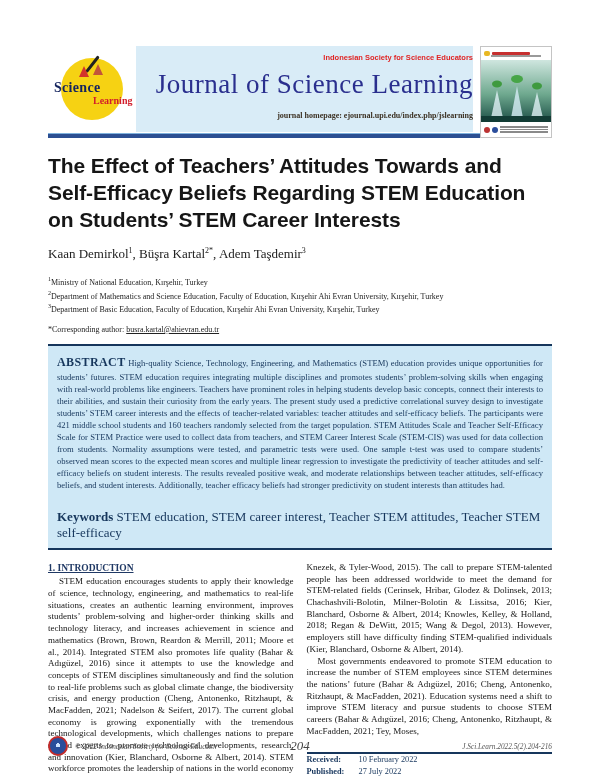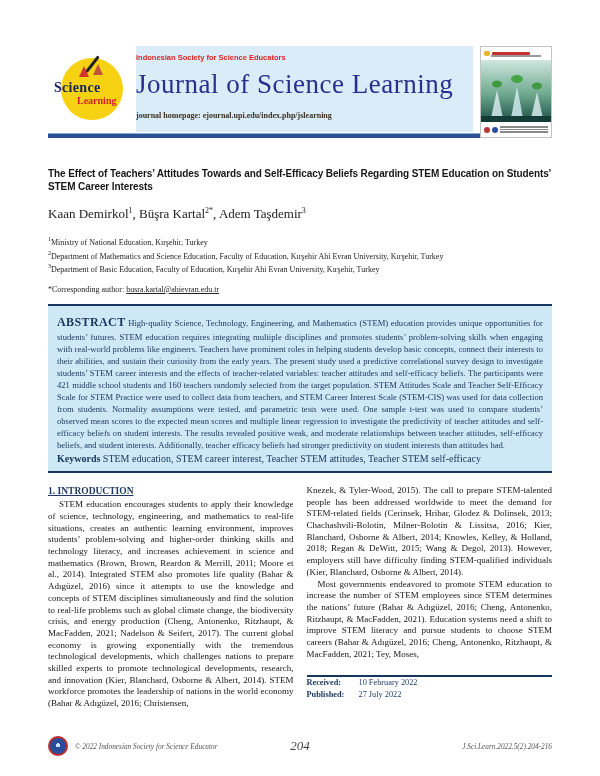--- a/index.html
+++ b/index.html
@@ -9,49 +9,49 @@
     padding:46px 48px 0 48px;overflow:hidden;
   }
   
   .header{display:flex;align-items:stretch;height:86px;}
   .logo-left{width:88px;display:flex;align-items:center;justify-content:center;background:#fff;}
   .logo-circle{position:relative;width:62px;height:62px;border-radius:50%;background:#f6d213;text-align:right;}
   .logo-pen{position:absolute;left:30px;top:-4px;width:2.5px;height:20px;background:#222;transform:rotate(38deg);border-radius:2px;}
   .logo-flask-r{position:absolute;left:18px;top:8px;width:0;height:0;border-left:5px solid transparent;border-right:5px solid transparent;border-bottom:11px solid #d4332b;}
   .logo-flask-b{position:absolute;left:32px;top:6px;width:0;height:0;border-left:5px solid transparent;border-right:5px solid transparent;border-bottom:11px solid #c2543a;}
   .logo-science{position:absolute;left:-7px;top:22px;font-size:14px;font-weight:600;color:#15245e;letter-spacing:0.3px;}
-  .logo-learning{position:absolute;left:16px;top:37px;font-size:10px;font-weight:700;color:#d21e2b;}
-  .header-mid{flex:1;background:#d9ecf7;text-align:left;padding-top:7px;margin-right:7px;}
+  .logo-learning{position:absolute;left:32px;top:37px;font-size:10px;font-weight:700;color:#d21e2b;}
+  .header-mid{flex:1;background:#d9ecf7;text-align:right;padding-top:7px;margin-right:7px;}
   .society{font-family:"Liberation Sans",sans-serif;font-weight:700;font-size:7.5px;color:#e02424;}
   .journal-title{font-size:27px;color:#2a2f8e;margin-top:7px;letter-spacing:0.5px;}
   .homepage{font-size:8px;font-weight:700;color:#3c3123;margin-top:11px;}
   .cover{position:relative;width:72px;height:92px;background:#fff;border:1px solid #c4c4c4;box-sizing:border-box;overflow:hidden;}
   .cover-top{height:13px;display:flex;align-items:center;padding:0 3px;gap:2px;}
   .cover-dot{width:6px;height:5px;background:#e8b722;border-radius:2px;flex:none;}
   .cover-red{height:2.5px;background:#c62f2f;border-radius:1px;width:38px;}
   .cover-sub{position:absolute;left:10px;top:8px;width:50px;height:1.5px;background:#9a9a9a;}
   .cover-img{display:block;width:100%;height:62px;}
   .cover-bot{height:15px;display:flex;align-items:center;padding:0 3px;gap:2px;}
   .seal-mini{width:6px;height:6px;border-radius:50%;flex:none;}
   .cover-lines{flex:1}
   .cover-lines div{height:1.3px;background:#8a8a8a;margin:1.3px 0;}
   .header-rule{height:4px;background:#2c4f92;border-top:1.5px solid #7fb2dd;margin-top:1px;}
   
-  .article-title{margin-top:30px;font-family:"Liberation Sans",sans-serif;font-weight:700;font-size:10px;line-height:1.28;color:#161616;letter-spacing:-0.1px;}
+  .article-title{margin-top:15px;font-family:"Liberation Sans",sans-serif;font-weight:700;font-size:21px;line-height:1.28;color:#161616;letter-spacing:-0.1px;}
   .authors{margin-top:12px;font-size:13px;color:#222;}
   .authors sup{font-size:8px;}
   .affiliations{margin-top:13px;font-size:8px;line-height:1.5;color:#222;}
   .affiliations sup{font-size:6px;}
   .corresponding{margin-top:9px;font-size:8px;color:#222;}
   .email-link{text-decoration:underline;color:#222;cursor:pointer;}
   
   .abstract-box{margin-top:10px;background:#cfe8f6;border-top:2.5px solid #16365c;border-bottom:2.5px solid #16365c;padding:8px 9px 7px 9px;color:#16365c;}
   .abstract-text{font-size:8.6px;line-height:1.4;text-align:justify;}
   .abstract-label{font-weight:700;font-size:12px;letter-spacing:0.4px;}
-  .keywords-row{margin-top:2px;font-size:10px;}
+  .keywords-row{margin-top:18px;font-size:13px;}
   .keywords-label{font-weight:700;}
   
   .columns{display:flex;gap:13px;margin-top:12px;}
   .col{flex:1;font-size:9px;line-height:1.3;text-align:justify;color:#161616;min-width:0;}
   .section-heading{font-weight:700;font-size:9.5px;color:#1f3864;margin-bottom:2px;text-decoration:underline;}
   .para-indent{text-indent:11px;}
   .para{margin:0;}
   .dates-box{margin-top:15px;border-top:2px solid #16365c;font-size:8.3px;color:#17365d;}
   .date-row{display:flex;line-height:1.45;}
   .date-label{font-weight:700;width:52px;flex:none;}

